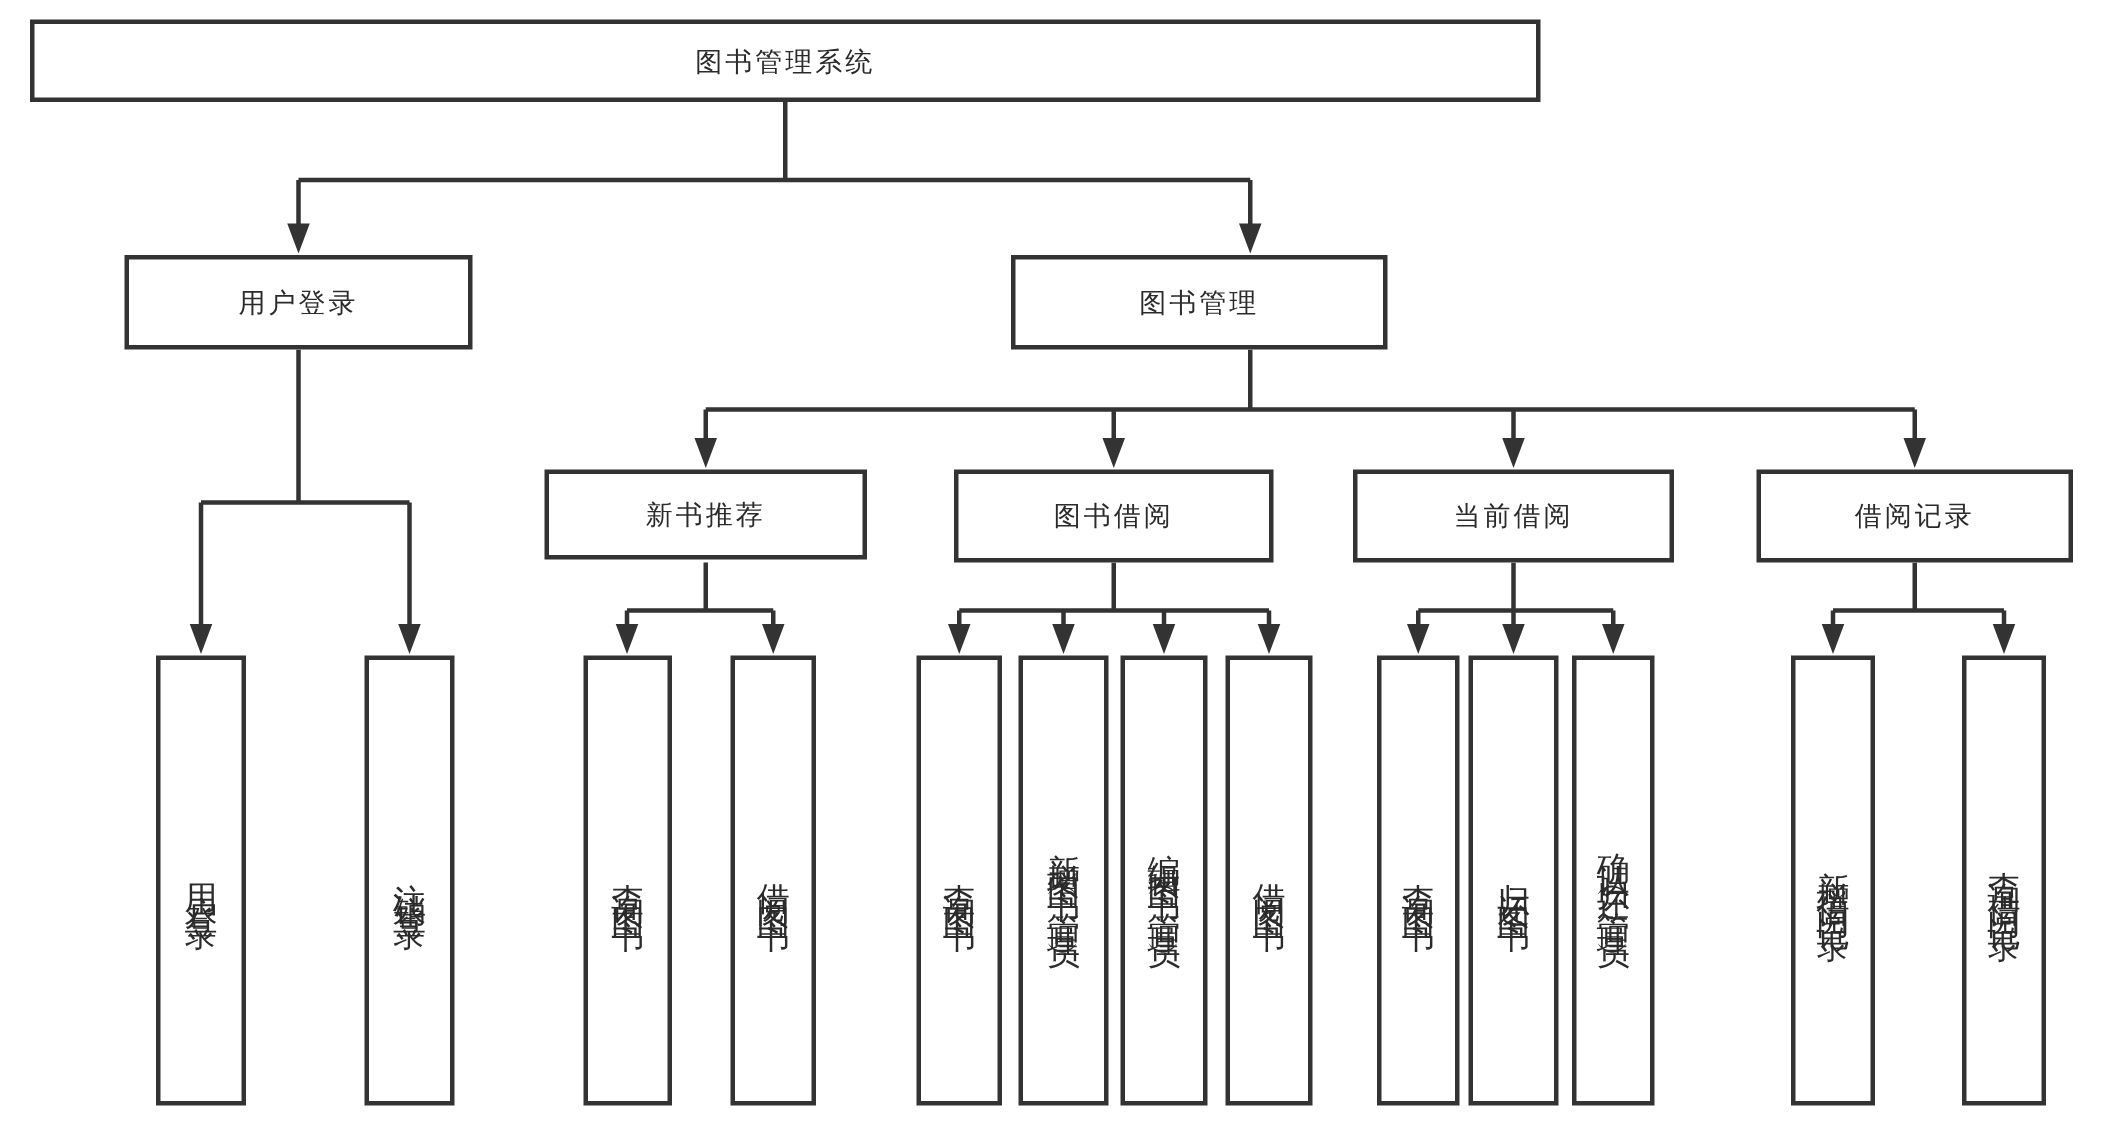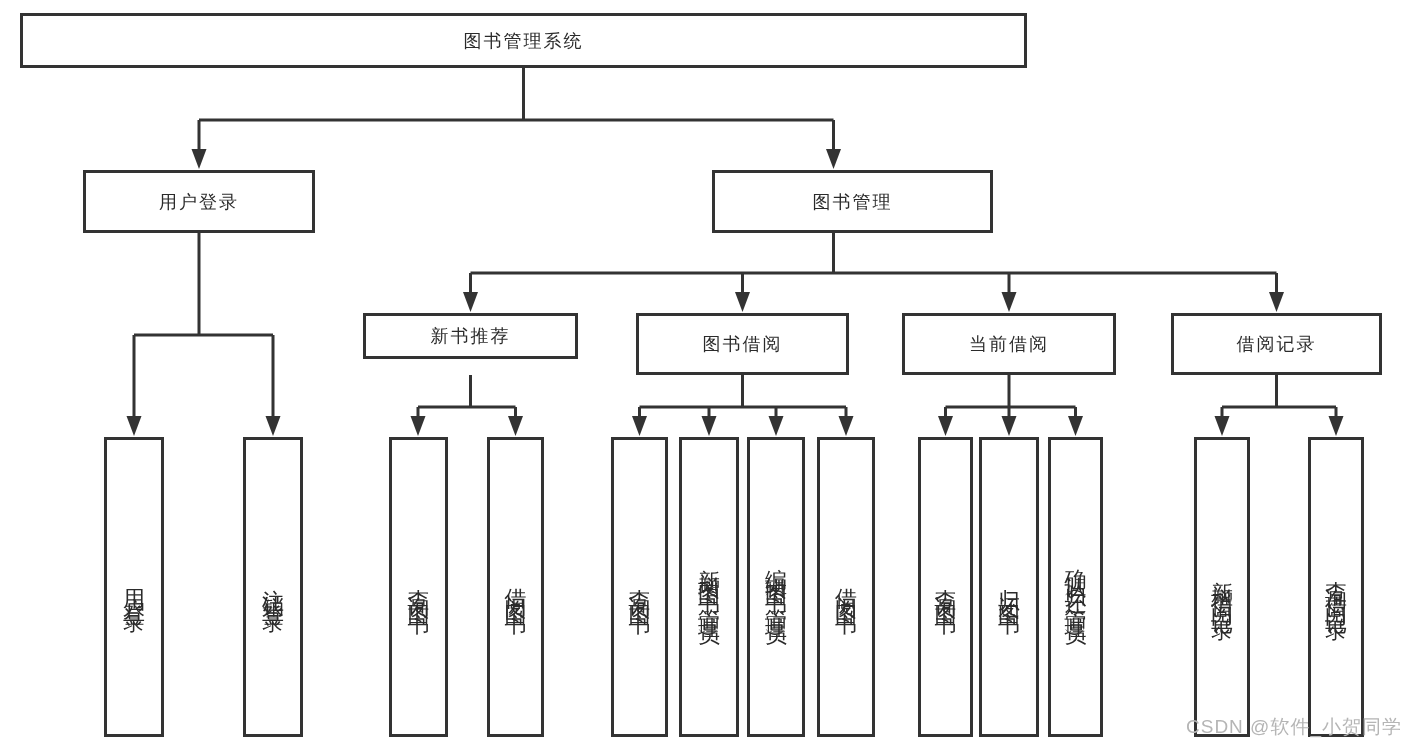--- a/index.html
+++ b/index.html
@@ -91,23 +91,23 @@
       <polygon points="1001.5,416 1016.5,416 1009,436"></polygon>
       <polygon points="1068,416 1083,416 1075.5,436"></polygon>
       <polygon points="1214.5,416 1229.5,416 1222,436"></polygon>
       <polygon points="1328.5,416 1343.5,416 1336,436"></polygon>
     </g>
   </svg>
 
   <div class="node h" style="left:20px;top:13px;width:1007px;height:55px">图书管理系统</div>
 
   <div class="node h" style="left:83px;top:170px;width:232px;height:63px">用户登录</div>
-  <div class="node h" style="left:712px;top:170px;width:281px;height:63px">图书管理</div>
+  <div class="node h" style="left:674px;top:170px;width:251px;height:63px">图书管理</div>
 
-  <div class="node h" style="left:363px;top:313px;width:215px;height:46px">新书推荐</div>
+  <div class="node h" style="left:363px;top:313px;width:215px;height:60px">新书推荐</div>
   <div class="node h" style="left:636px;top:313px;width:213px;height:62px">图书借阅</div>
   <div class="node h" style="left:902px;top:313px;width:214px;height:62px">当前借阅</div>
   <div class="node h" style="left:1171px;top:313px;width:211px;height:62px">借阅记录</div>
 
   <div class="node v" style="left:104px;top:437px;width:60px;height:300px">用户登录</div>
   <div class="node v" style="left:243px;top:437px;width:60px;height:300px">注销登录</div>
 
   <div class="node v" style="left:389px;top:437px;width:59px;height:300px">查询图书</div>
   <div class="node v" style="left:487px;top:437px;width:57px;height:300px">借阅图书</div>
 
@@ -116,14 +116,13 @@
   <div class="node v" style="left:747px;top:437px;width:58px;height:300px">编辑图书（管理员）</div>
   <div class="node v" style="left:817px;top:437px;width:58px;height:300px">借阅图书</div>
 
   <div class="node v" style="left:918px;top:437px;width:55px;height:300px">查询图书</div>
   <div class="node v" style="left:979px;top:437px;width:60px;height:300px">归还图书</div>
   <div class="node v" style="left:1048px;top:437px;width:55px;height:300px">确认归还（管理员）</div>
 
   <div class="node v" style="left:1194px;top:437px;width:56px;height:300px">新增借阅记录</div>
   <div class="node v" style="left:1308px;top:437px;width:56px;height:300px">查询借阅记录</div>
 
-  <div class="watermark">CSDN @软件_小贺同学</div>
 </div>
 
 </body></html>

